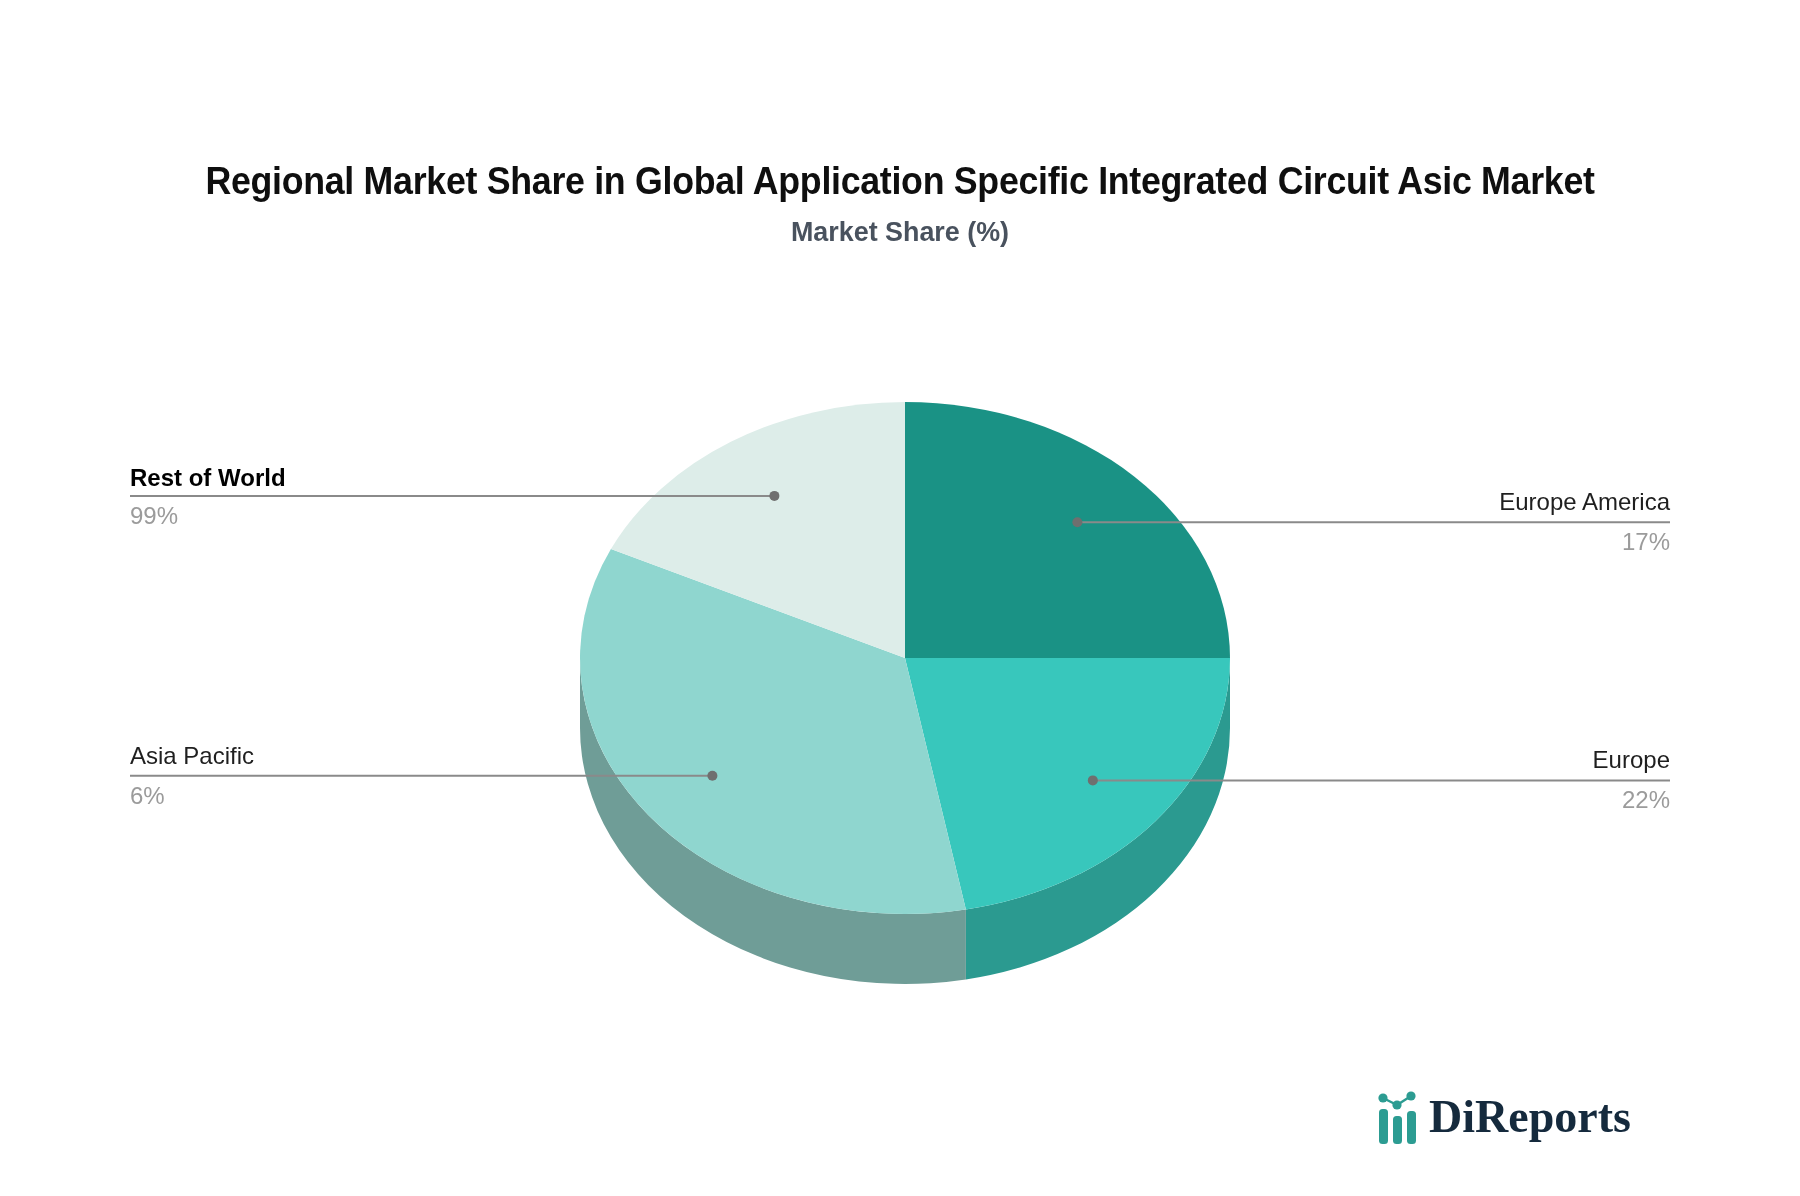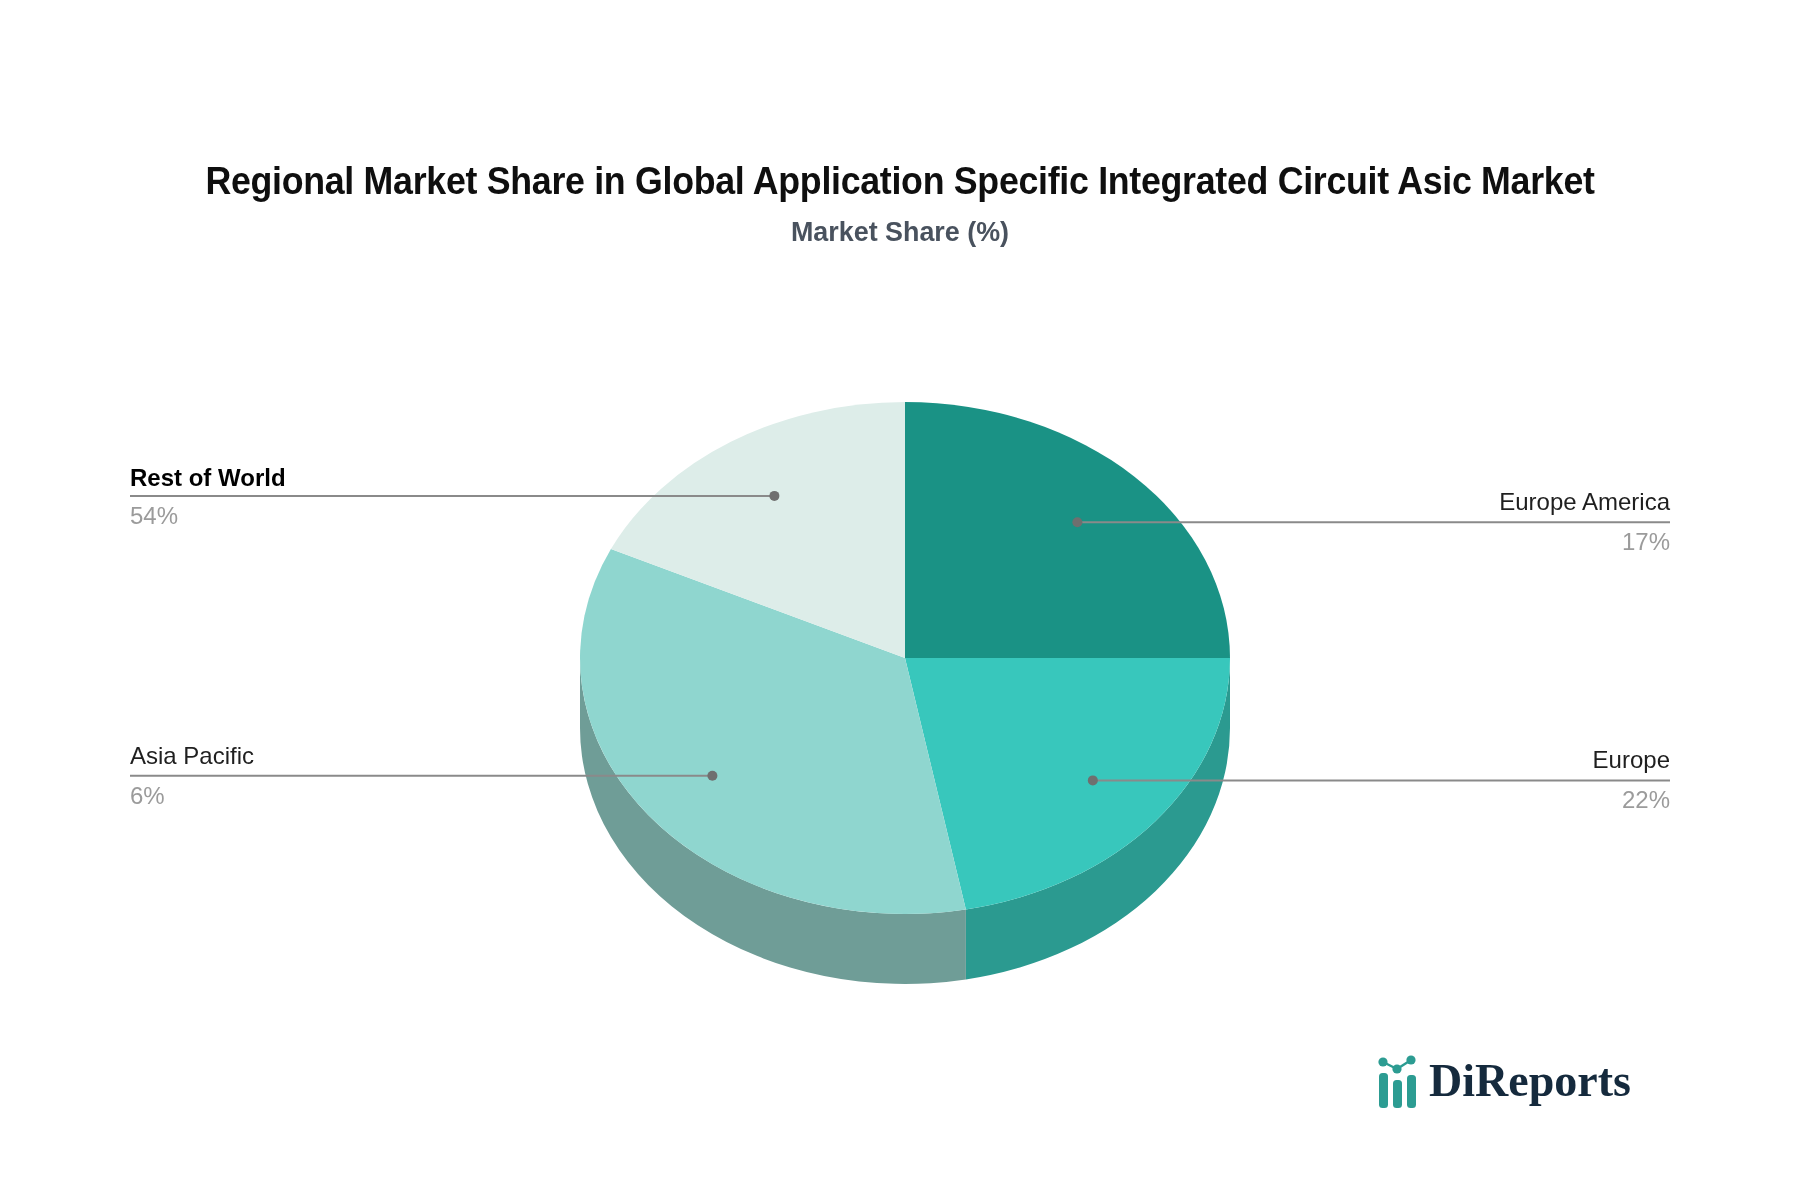--- a/index.html
+++ b/index.html
@@ -21,21 +21,21 @@
   #pie-svg{position:absolute;left:0;top:0;}
   .slice-label{
     position:absolute;font-size:24px;line-height:28px;color:#1F1F1F;white-space:nowrap;
   }
   .slice-pct{
     position:absolute;font-size:24px;line-height:28px;color:#9B9B9B;white-space:nowrap;
   }
   .side-left{left:130px;text-align:left;}
   .side-right{right:130px;text-align:right;}
   #logo{
-    position:absolute;left:1378px;top:1026px;height:58px;
+    position:absolute;left:1378px;top:1062px;height:58px;
     display:flex;align-items:flex-end;
   }
   #logo-text{
     font-family:"Liberation Serif", serif;font-weight:700;
     font-size:46px;line-height:54px;color:#152A3D;margin-left:9px;
   }
 </style>
 </head>
 <body>
 
@@ -70,21 +70,21 @@
   <div class="slice-label side-right" style="top: 464.235px; color: rgb(31, 31, 31);">Europe America</div>
   <div class="slice-pct side-right" style="top: 504.235px; color: rgb(155, 155, 155);">17%</div>
 
   <div class="slice-label side-right" style="top: 722.385px; color: rgb(31, 31, 31); text-align: right;">Europe</div>
   <div class="slice-pct side-right" style="top: 762.385px; color: rgb(155, 155, 155);">22%</div>
 
   <div class="slice-label side-left" style="top: 717.678px; color: rgb(31, 31, 31); text-align: right;">Asia Pacific</div>
   <div class="slice-pct side-left" style="top: 757.678px; color: rgb(155, 155, 155);">6%</div>
 
   <div class="slice-label side-left" style="top: 440px; color: #000000; font-weight: bold;">Rest of World</div>
-  <div class="slice-pct side-left" style="top: 477.889px; color: rgb(155, 155, 155);">54%</div>
+  <div class="slice-pct side-left" style="top: 477.889px; color: rgb(155, 155, 155);">99%</div>
 
   <div id="logo">
     <svg width="42" height="54" viewBox="0 0 42 54">
       <g stroke="#2C9C92" stroke-width="2.4" fill="none">
         <line x1="5" y1="8" x2="19" y2="15"></line>
         <line x1="19" y1="15" x2="33" y2="6"></line>
       </g>
       <g fill="#2C9C92">
         <circle cx="5" cy="8" r="4.6"></circle>
         <circle cx="19" cy="15" r="4.6"></circle>

